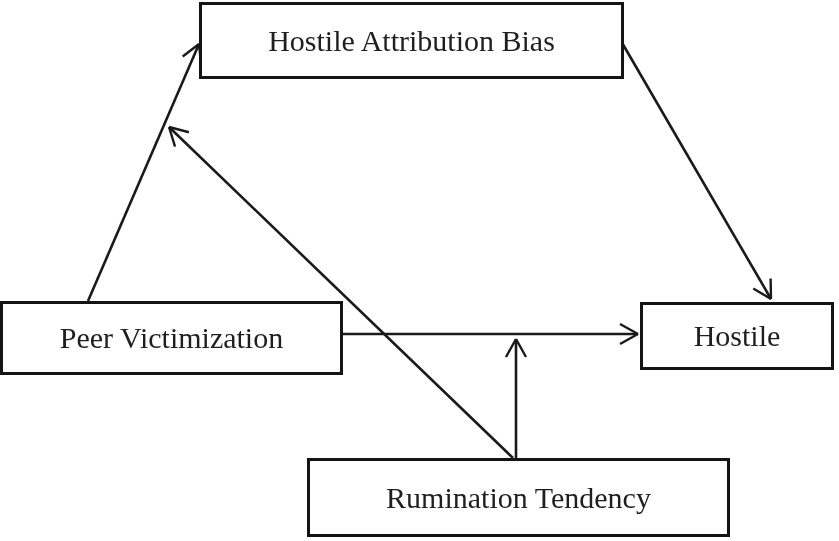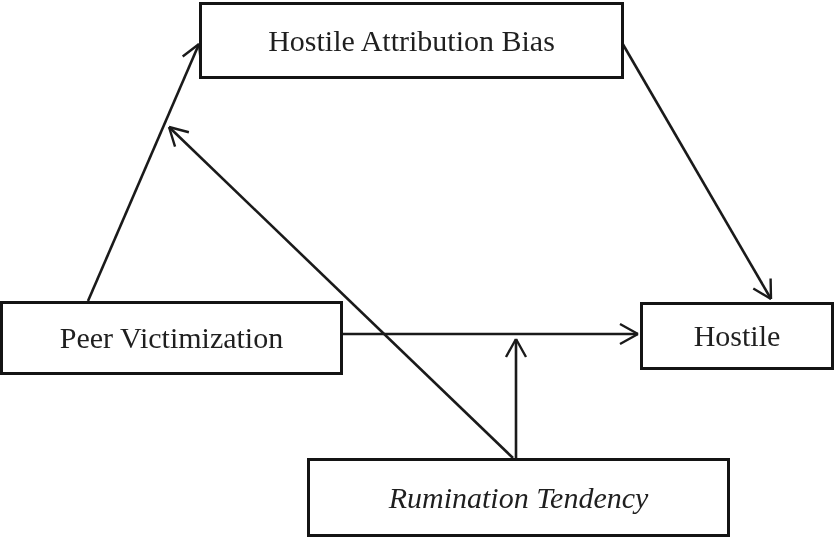--- a/index.html
+++ b/index.html
@@ -39,21 +39,21 @@
   }
   .node span {
     color: var(--text, #1f1f1f);
     font-size: 30px;
     line-height: 1;
     white-space: nowrap;
   }
   .node-hab   { left: 199px; top: 2px;   width: 425px; height: 77px; }
   .node-pv    { left: 0px;   top: 301px; width: 343px; height: 74px; }
   .node-rev   { left: 640px; top: 302px; width: 194px; height: 68px; }
-  .node-rum   { left: 307px; top: 458px; width: 423px; height: 79px; font-style: italic; }
+  .node-rum   { left: 307px; top: 458px; width: 423px; height: 79px; }
 </style>
 </head>
 <body>
 
 <div class="canvas" style="--bg: #ffffff; --line: #1a1a1a; --border: #141414; --text: #1f1f1f;">
 
   <svg class="arrows-layer" viewBox="0 0 839 541" xmlns="http://www.w3.org/2000/svg">
     <defs>
       <marker id="vhead" viewBox="0 0 24 24" refX="21" refY="12" markerWidth="24" markerHeight="24" markerUnits="userSpaceOnUse" orient="auto">
         <path d="M3 2 L21 12 M3 22 L21 12" fill="none" stroke="#1a1a1a" stroke-width="2.4"></path>

